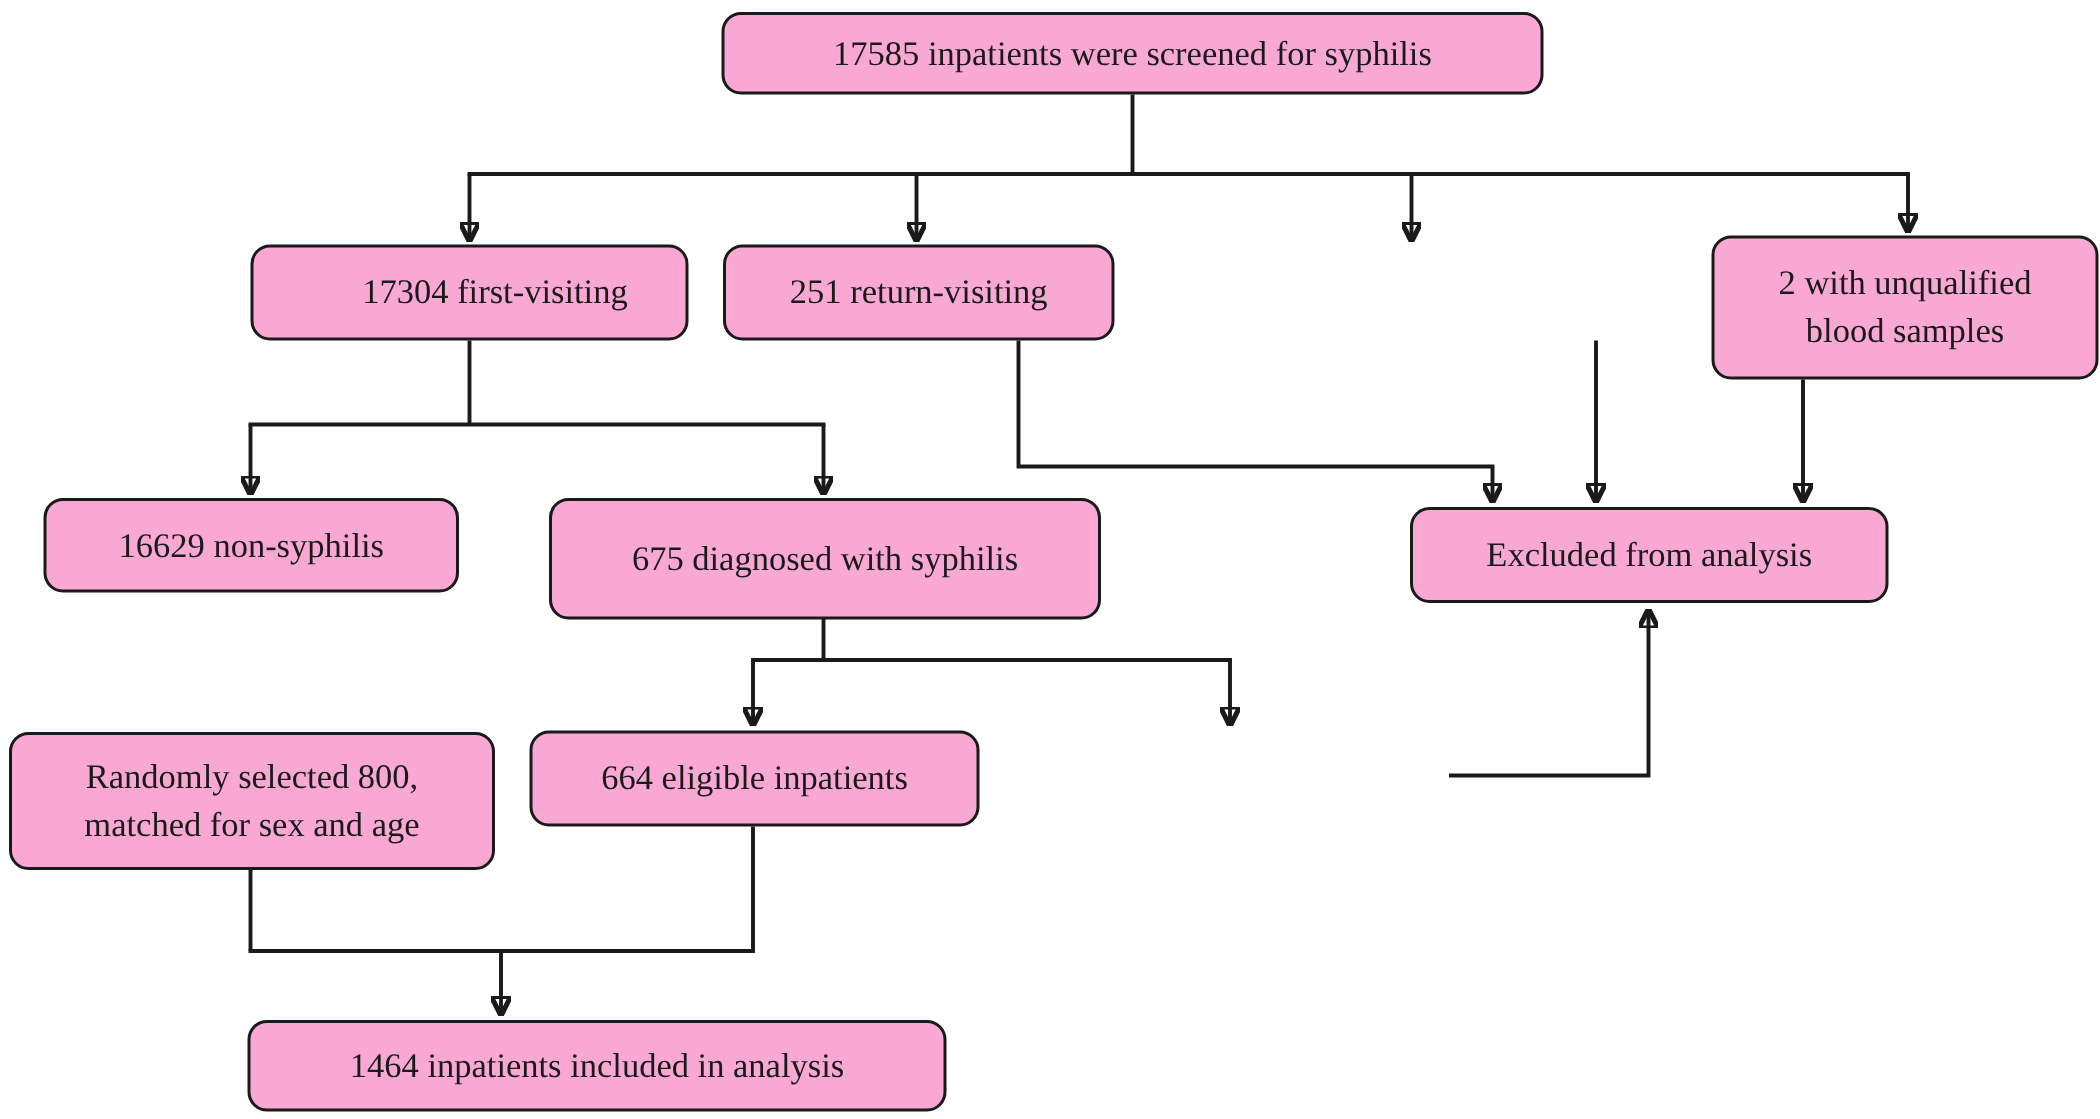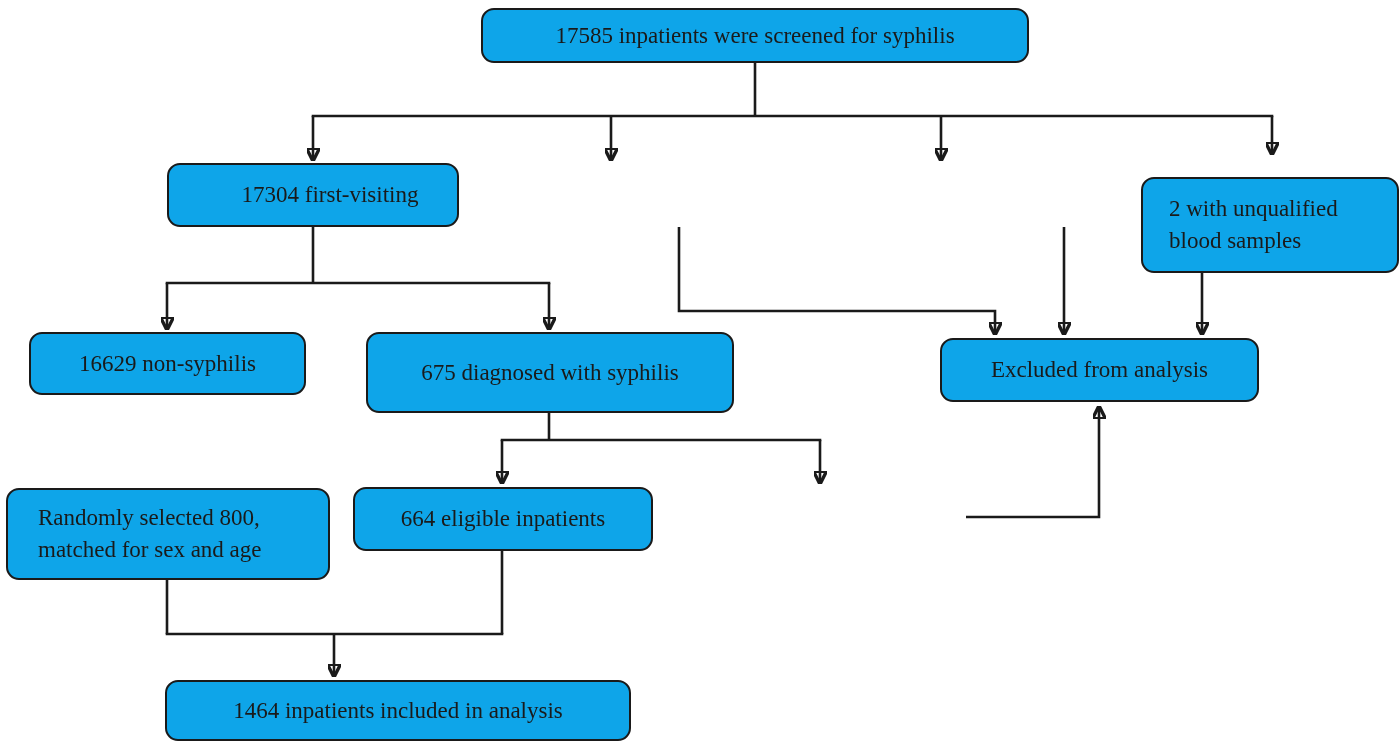--- a/index.html
+++ b/index.html
@@ -11,31 +11,31 @@
     font-family: "Liberation Serif", "DejaVu Serif", serif;
     overflow: hidden;
   }
   svg.wires { position: absolute; left: 0; top: 0; width: 1400px; height: 746px; }
   svg.wires path { stroke: #1a1a1a; stroke-width: 2.6; fill: none; }
   .node {
     position: absolute;
     box-sizing: border-box;
     border: 2.8px solid #1a1a1a;
     border-radius: 13px;
-    background: #0ea5e9;
+    background: #f9a8d4;
     display: flex;
     align-items: center;
     justify-content: center;
-    text-align: left;
+    text-align: center;
     font-size: 23px;
     line-height: 1.38;
     color: #1a1a1a;
     padding: 2px 14px;
   }
-  .node.pad-wide { padding: 2px 26px; margin-top: 20px; }
+  .node.pad-wide { padding: 2px 26px; }
   .node.pad-wider { padding: 2px 30px; }
 </style>
 </head>
 <body>
 
 <div class="canvas">
 
   <svg class="wires" viewBox="0 0 1400 746" xmlns="http://www.w3.org/2000/svg">
     <defs>
       <marker id="arrowhead" viewBox="0 0 10 10" refX="9" refY="5" markerWidth="5" markerHeight="5" orient="auto">
@@ -69,20 +69,21 @@
     <path d="M167,580 L167,634"></path>
     <path d="M502,551 L502,634"></path>
     <path d="M165.7,634 L503.3,634"></path>
     <path marker-end="url(#arrowhead)" d="M334,634 L334,676"></path>
   </svg>
 
   <div class="node" style="left:481px; top:8px; width:548px; height:55px;">17585 inpatients were screened for syphilis</div>
 
   <div class="node" style="left:167px; top:163px; width:292px; height:64px;padding-left:48px;">17304 first-visiting</div>
 
+  <div class="node" style="left:482px; top:163px; width:261px; height:64px;">251 return-visiting</div>
 
 
   <div class="node pad-wide" style="left:1141px; top:157px; width:258px; height:96px;">2 with unqualified blood samples</div>
 
   <div class="node" style="left:29px; top:332px; width:277px; height:63px;">16629 non-syphilis</div>
 
   <div class="node" style="left:366px; top:332px; width:368px; height:81px;">675 diagnosed with syphilis</div>
 
   <div class="node" style="left:940px; top:338px; width:319px; height:64px;">Excluded from analysis</div>
 

